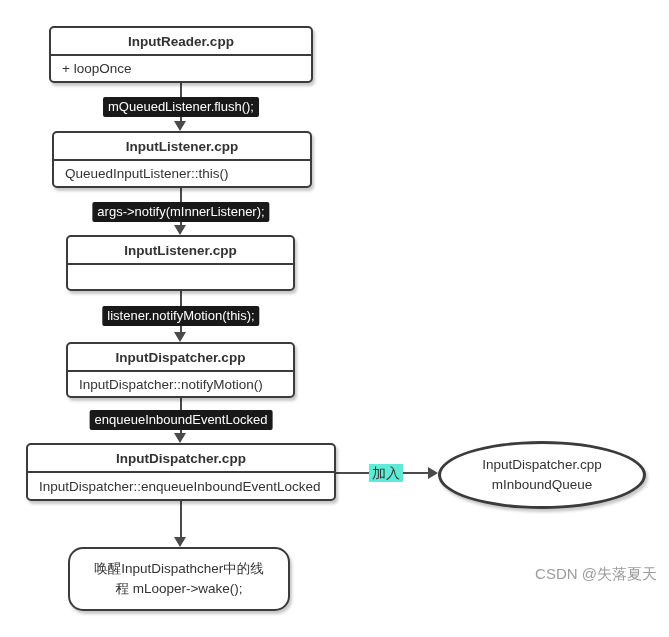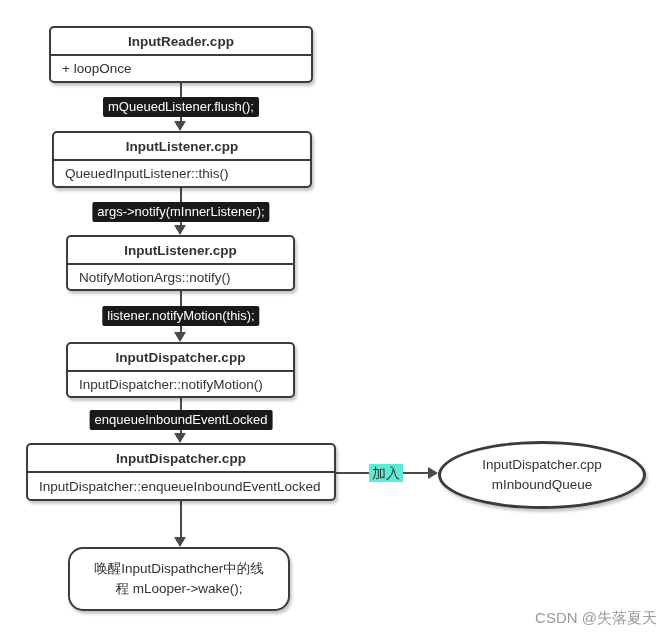--- a/index.html
+++ b/index.html
@@ -119,21 +119,20 @@
     white-space: nowrap;
     z-index: 3;
   }
 
   .watermark {
     position: absolute;
     right: 12px; top: 565px;
     font-size: 15px; color: var(--watermark);
     white-space: nowrap;
     z-index: 4;
-    margin-top: 44px;
   }
 </style>
 </head>
 <body>
 
 <div class="canvas">
 
   <div class="node" style="left:49px; top:26px; width:264px; height:57px;">
     <div class="node-title">InputReader.cpp</div>
     <div class="node-body">+ loopOnce</div>
@@ -147,21 +146,20 @@
     <div class="node-title">InputListener.cpp</div>
     <div class="node-body">QueuedInputListener::this()</div>
   </div>
 
   <div class="vline" style="left:180px; top:188px; height:38px;"></div>
   <div class="head-down" style="left:174px; top:225px;"></div>
   <div class="chip" style="top:202px;">args-&gt;notify(mInnerListener);</div>
 
   <div class="node" style="left:66px; top:235px; width:229px; height:56px;">
     <div class="node-title">InputListener.cpp</div>
-    <div class="node-body">NotifyMotionArgs::notify()</div>
   </div>
 
   <div class="vline" style="left:180px; top:291px; height:42px;"></div>
   <div class="head-down" style="left:174px; top:332px;"></div>
   <div class="chip" style="top:306px;">listener.notifyMotion(this);</div>
 
   <div class="node" style="left:66px; top:342px; width:229px; height:56px;">
     <div class="node-title">InputDispatcher.cpp</div>
     <div class="node-body">InputDispatcher::notifyMotion()</div>
   </div>

